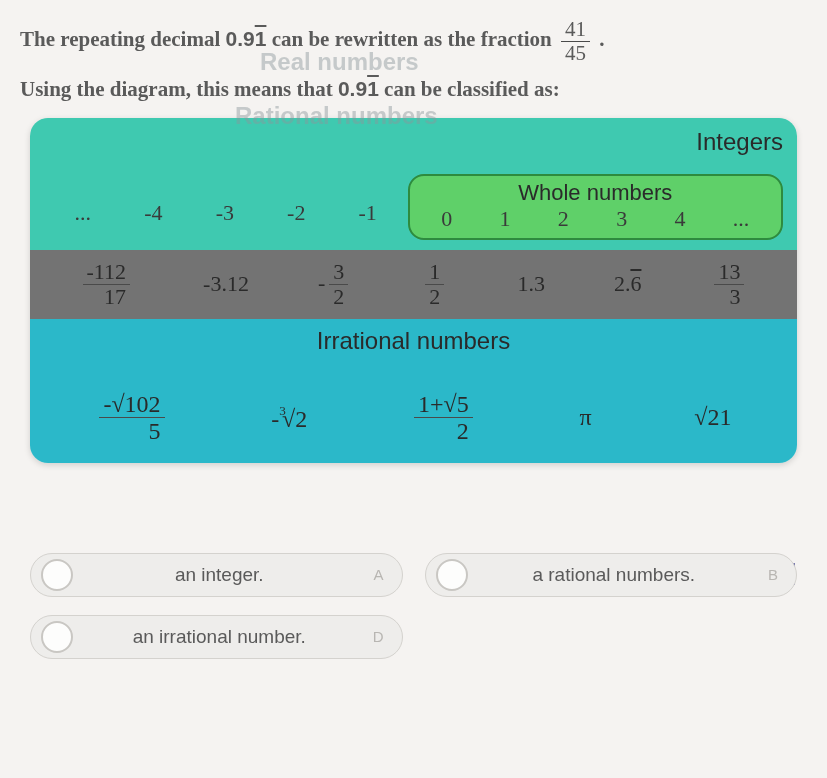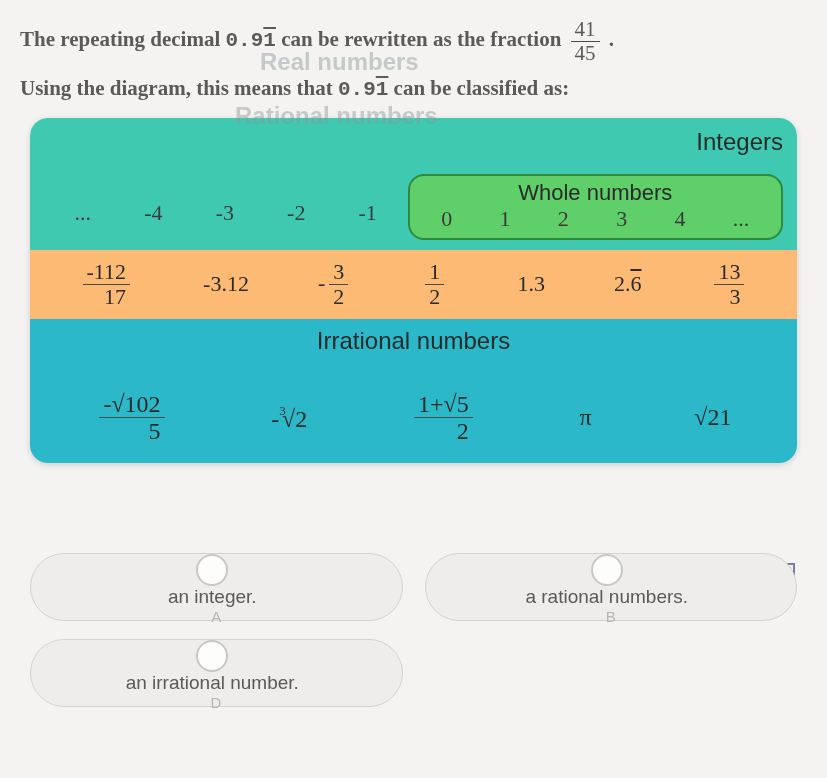--- a/index.html
+++ b/index.html
@@ -12,21 +12,21 @@
       padding: 18px 20px;
       position: relative;
     }
     .question-text {
       font-size: 21px;
       font-weight: bold;
       color: #5a5a5a;
       line-height: 1.5;
       margin-bottom: 8px;
     }
-    .question-text .decimal { font-family: Liberation Mono, monospace; text-align: right; }
+    .question-text .decimal { font-family: Liberation Sans, sans-serif; text-align: right; }
     .overline { text-decoration: overline; }
     .fraction {
       display: inline-flex;
       flex-direction: column;
       align-items: flex-end;
       vertical-align: middle;
       font-family: 'Times New Roman', serif;
       font-weight: normal;
       margin: 0 4px;
     }
@@ -89,21 +89,21 @@
       font-family: Arial, sans-serif;
     }
     .whole-nums {
       display: flex;
       justify-content: space-around;
       font-size: 22px;
       color: #3a3a3a;
       font-family: 'Times New Roman', serif;
     }
     .rationals-box {
-      background: #fdba74;
+      background: #737373;
       padding: 10px 14px;
       display: flex;
       justify-content: space-around;
       align-items: center;
       font-size: 22px;
       font-family: 'Times New Roman', serif;
       color: #2a2a2a;
     }
     .irrationals-box {
       background: #2bb8c9;
@@ -147,27 +147,26 @@
       margin-top: 90px;
       display: grid;
       grid-template-columns: 1fr 1fr;
       gap: 18px 22px;
       padding: 0 10px;
     }
     .answer {
       background: #eeedeb;
       border: 1px solid #d4d2ce;
       border-radius: 999px;
-      height: 68px;
+      height: 44px;
       display: flex;
       align-items: center;
       padding: 0 18px 0 10px;
       position: relative;
       cursor: pointer;
-      flex-direction: column;
     }
     .radio {
       width: 32px; height: 32px;
       border-radius: 50%;
       border: 2px solid #c9c7c3;
       background: #fdfdfc;
       flex-shrink: 0;
     }
     .answer-label {
       flex: 1;

